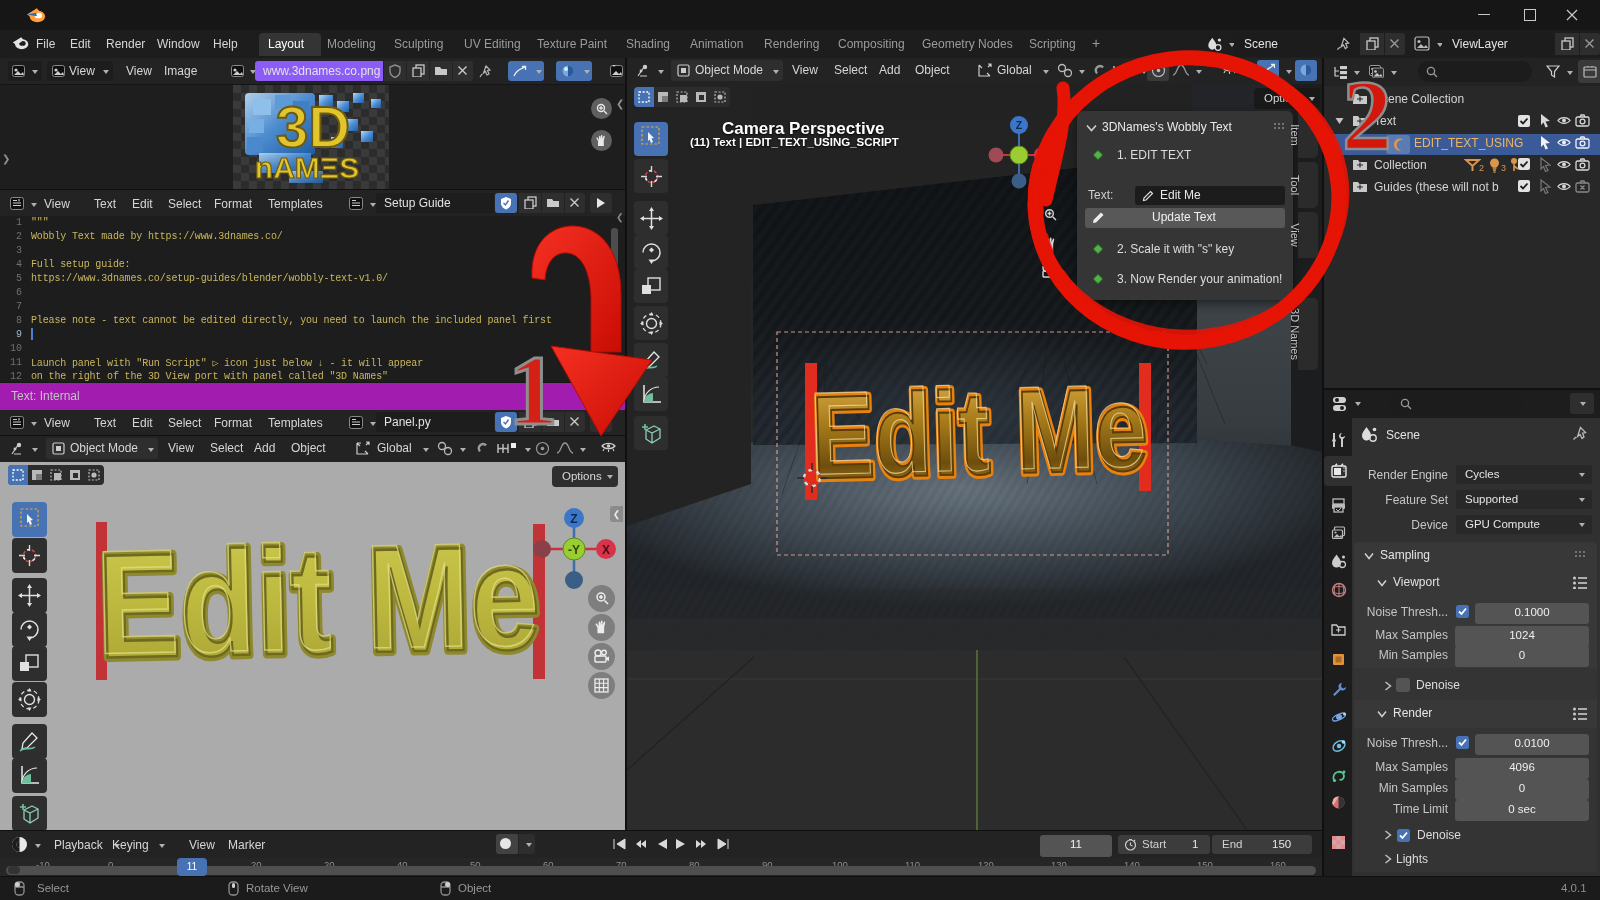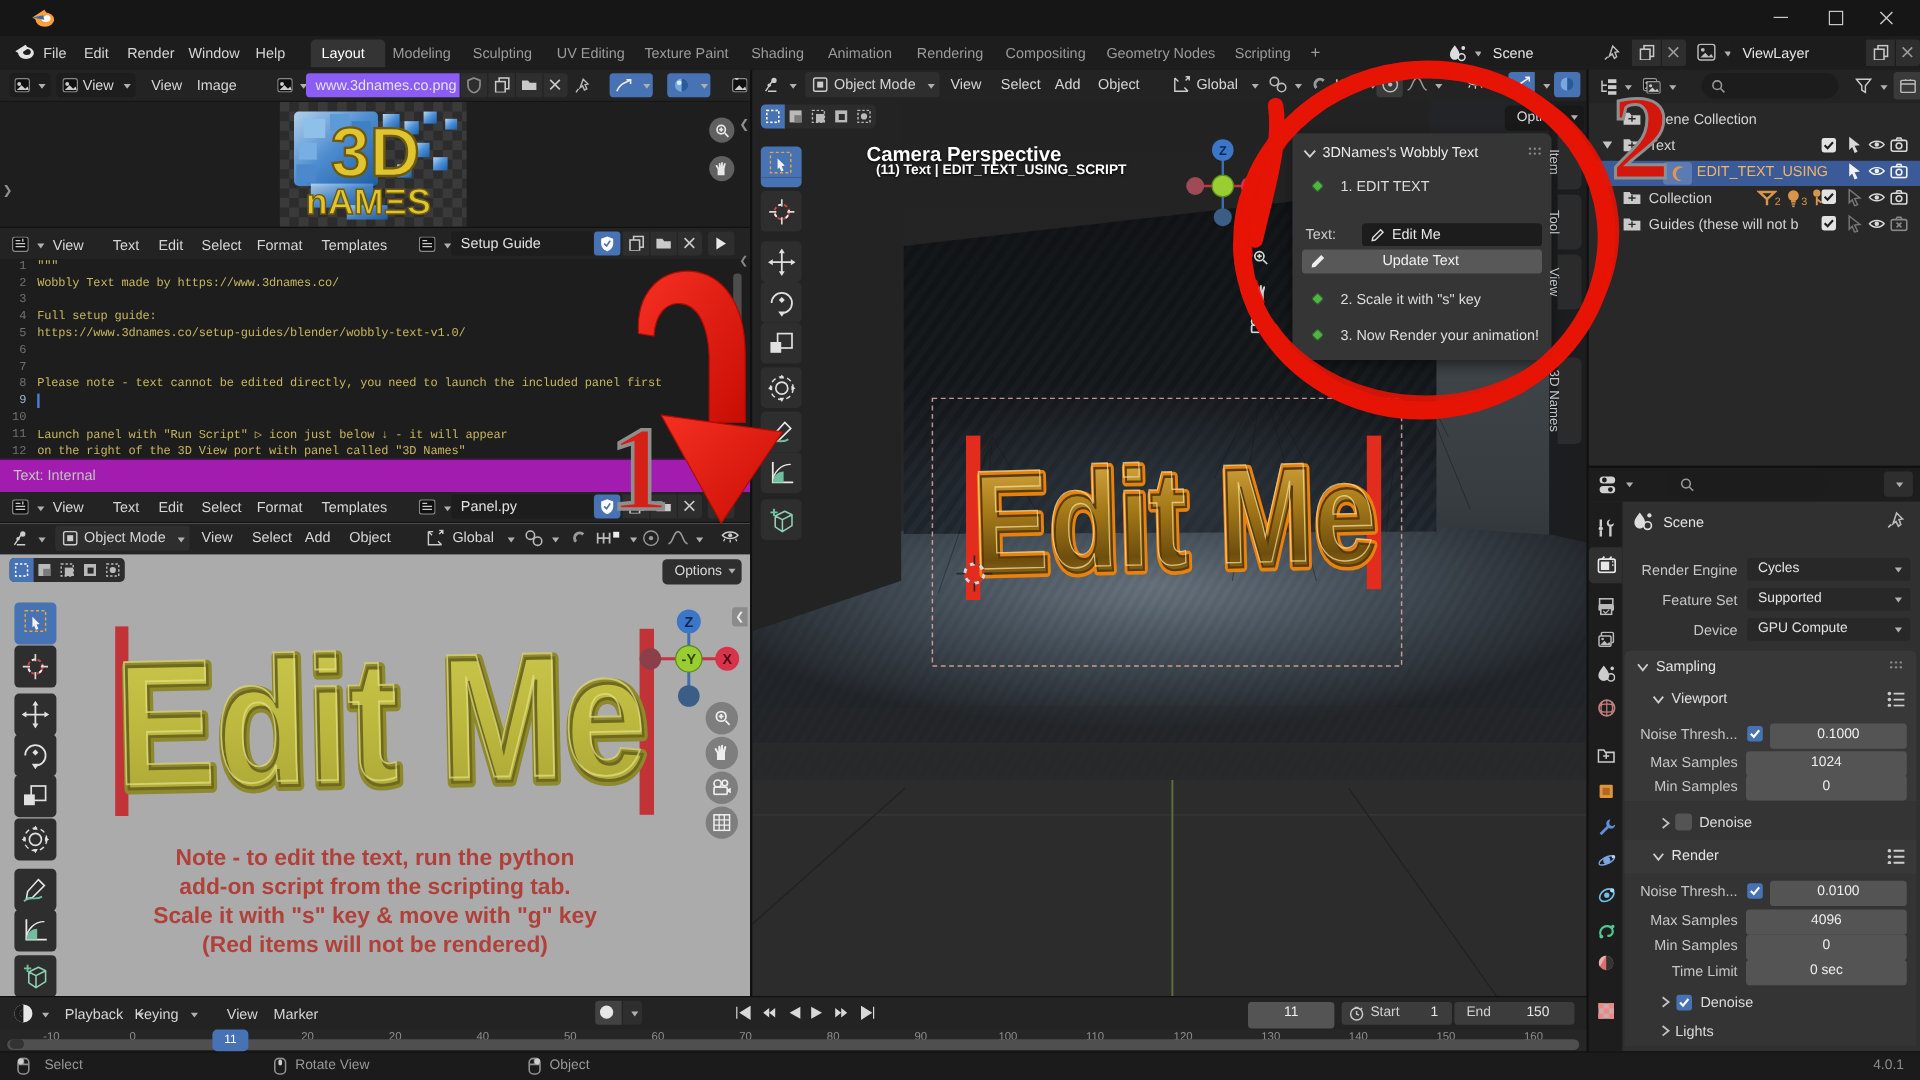--- a/index.html
+++ b/index.html
@@ -459,26 +459,20 @@
       <stop offset="0" stop-color="#cdc84e"></stop>
             <stop offset="0.5" stop-color="#bdb83e"></stop>
             <stop offset="1" stop-color="#a8a334"></stop>
     </linearGradient>
         </defs>
     <text x="230" y="117" text-anchor="middle" font-family="Liberation Sans" font-weight="bold" font-size="148" textLength="442" lengthAdjust="spacingAndGlyphs" fill="#b0ab38" stroke="#8e892c" stroke-width="9" stroke-linejoin="round" paint-order="stroke" transform="rotate(-1.2 230 110)">Edit Me</text>
     <text x="230" y="117" text-anchor="middle" font-family="Liberation Sans" font-weight="bold" font-size="148" textLength="442" lengthAdjust="spacingAndGlyphs" fill="url(#yelg)" stroke="#6d691f" stroke-width="2.5" transform="rotate(-1.2 230 110)">Edit Me</text>
     <text x="228" y="113" text-anchor="middle" font-family="Liberation Sans" font-weight="bold" font-size="148" textLength="442" lengthAdjust="spacingAndGlyphs" fill="none" stroke="#e6e28a" stroke-width="1.5" opacity="0.7" transform="rotate(-1.2 230 110)">Edit Me</text>
   </svg>
 
-  <div class="abs" style="left:0px;top:268px;width:625px;text-align:center;color:#b0403a;font-size:19px;line-height:24px;font-weight:bold;letter-spacing:-0.2px;letter-spacing:0;">
-    <div>Note - to edit the text, run the python</div>
-    <div>add-on script from the scripting tab.</div>
-    <div>Scale it with "s" key &amp; move with "g" key</div>
-    <div>(Red items will not be rendered)</div>
-  </div>
 
   <svg class="abs" style="left:527px;top:66px" width="95" height="95" viewBox="0 0 95 95">
     <line x1="47" y1="25" x2="47" y2="76" stroke="#3c6fb0" stroke-width="2.5"></line>
     <line x1="15" y1="47" x2="79" y2="47" stroke="#c8333f" stroke-width="2.5"></line>
     <circle cx="47" cy="16" r="10" fill="#3b76c9"></circle>
         <text x="47" y="20.5" font-size="12" font-weight="bold" fill="#0c2a50" text-anchor="middle" font-family="Liberation Sans">Z</text>
     <circle cx="79" cy="47" r="10" fill="#d8334a"></circle>
         <text x="79" y="51.5" font-size="12" font-weight="bold" fill="#4d0b14" text-anchor="middle" font-family="Liberation Sans">X</text>
     <circle cx="15" cy="47" r="9" fill="#8b4049"></circle>
     <circle cx="47" cy="78" r="9" fill="#3b5e86"></circle>
@@ -757,21 +751,21 @@
         <rect x="1" y="1" width="10" height="10" fill="#b9b9b9"></rect>
         <rect x="4" y="4" width="5" height="5" fill="#2c2c2c"></rect>
       </svg>
   <svg class="abs" style="left:87px;top:33px" width="12" height="12">
         <rect x="1" y="1" width="10" height="10" fill="none" stroke="#b9b9b9" stroke-width="1.2" stroke-dasharray="2 1.6"></rect>
         <circle cx="6" cy="6" r="2.6" fill="#b9b9b9"></circle>
       </svg>
   <div class="abs" style="left:627px;top:30px;width:66px;height:21px;background:rgba(24,24,24,0.85);border-radius:4px;color:#d9d9d9;font-size:11.5px;padding:4px 0 0 10px;box-sizing:border-box;">Options <span class="chev" style="margin-left:2px;"></span></div>
 
   <div class="abs" style="left:63px;top:61px;color:#ffffff;font-size:17px;font-weight:bold;text-shadow:0 1px 2px #000;margin-left:32px;">Camera Perspective</div>
-  <div class="abs" style="left:63px;top:78px;color:#ffffff;font-size:11.5px;font-weight:bold;text-shadow:0 1px 2px #000;margin-left:40px;">(11) Text | EDIT_TEXT_USING_SCRIPT</div>
+  <div class="abs" style="left:63px;top:78px;color:#ffffff;font-size:11.5px;font-weight:bold;text-shadow:0 1px 2px #000;">(11) Text | EDIT_TEXT_USING_SCRIPT</div>
 
   <div class="abs" style="left:7px;top:64px;width:34px;height:26px;background:#4772b3;border-radius:4px 4px 0 0;"></div>
   <div class="abs" style="left:7px;top:90px;width:34px;height:8px;background:#4772b3;border-radius:0 0 4px 4px;"></div>
   <svg class="abs" style="left:14px;top:68px" width="20" height="22">
         <rect x="1" y="1" width="17" height="17" fill="none" stroke="#e8a93c" stroke-width="1.2" stroke-dasharray="2.5 2"></rect>
         <path d="M7 6 L13 12 L10.5 12.5 L12 16 L10 17 L8.5 13.5 L7 15 Z" fill="#f2f2f2"></path>
       </svg>
   <div class="abs" style="left:7px;top:101px;width:34px;height:34px;background:#2e2e2e;border-radius:4px;"></div>
   <svg class="abs" style="left:13px;top:107px" width="23" height="23" viewBox="0 0 23 23">
         <circle cx="11.5" cy="11.5" r="6" fill="none" stroke="#d84444" stroke-width="1.6" stroke-dasharray="3 2"></circle>

